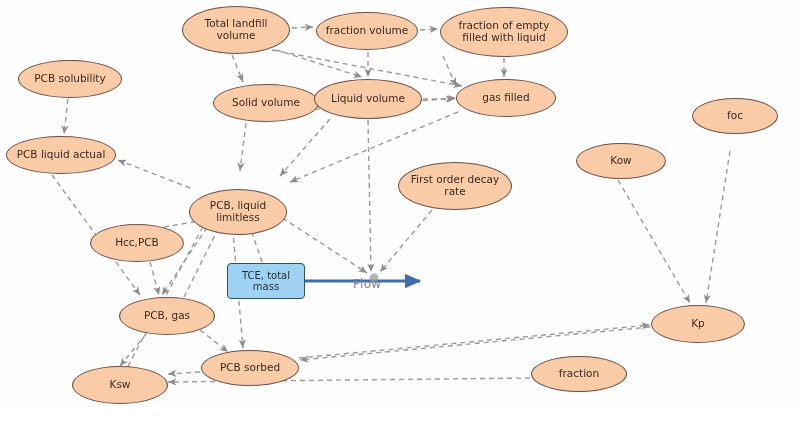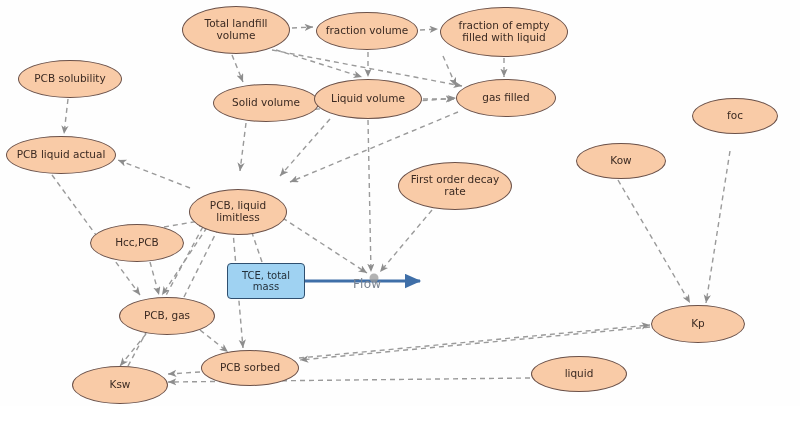--- a/index.html
+++ b/index.html
@@ -171,21 +171,21 @@
       <div class="node ellipse" style="left: 119px; top: 297px; width: 96px; height: 38px; justify-content: center;">
         <span class="node-label">PCB, gas</span>
       </div>
       <div class="node ellipse" style="left: 651px; top: 305px; width: 94px; height: 38px;">
         <span class="node-label">Kp</span>
       </div>
       <div class="node ellipse" style="left: 201px; top: 350px; width: 98px; height: 36px; align-items: center;">
         <span class="node-label">PCB sorbed</span>
       </div>
       <div class="node ellipse" style="left: 531px; top: 356px; width: 96px; height: 36px;">
-        <span class="node-label">liquid</span>
+        <span class="node-label">fraction</span>
       </div>
       <div class="node ellipse" style="left: 72px; top: 366px; width: 96px; height: 38px;">
         <span class="node-label">Ksw</span>
       </div>
     </div>
 
   <div class="flow-label" style="left: 353px; top: 277px;">Flow</div>
 
 </div>
 

